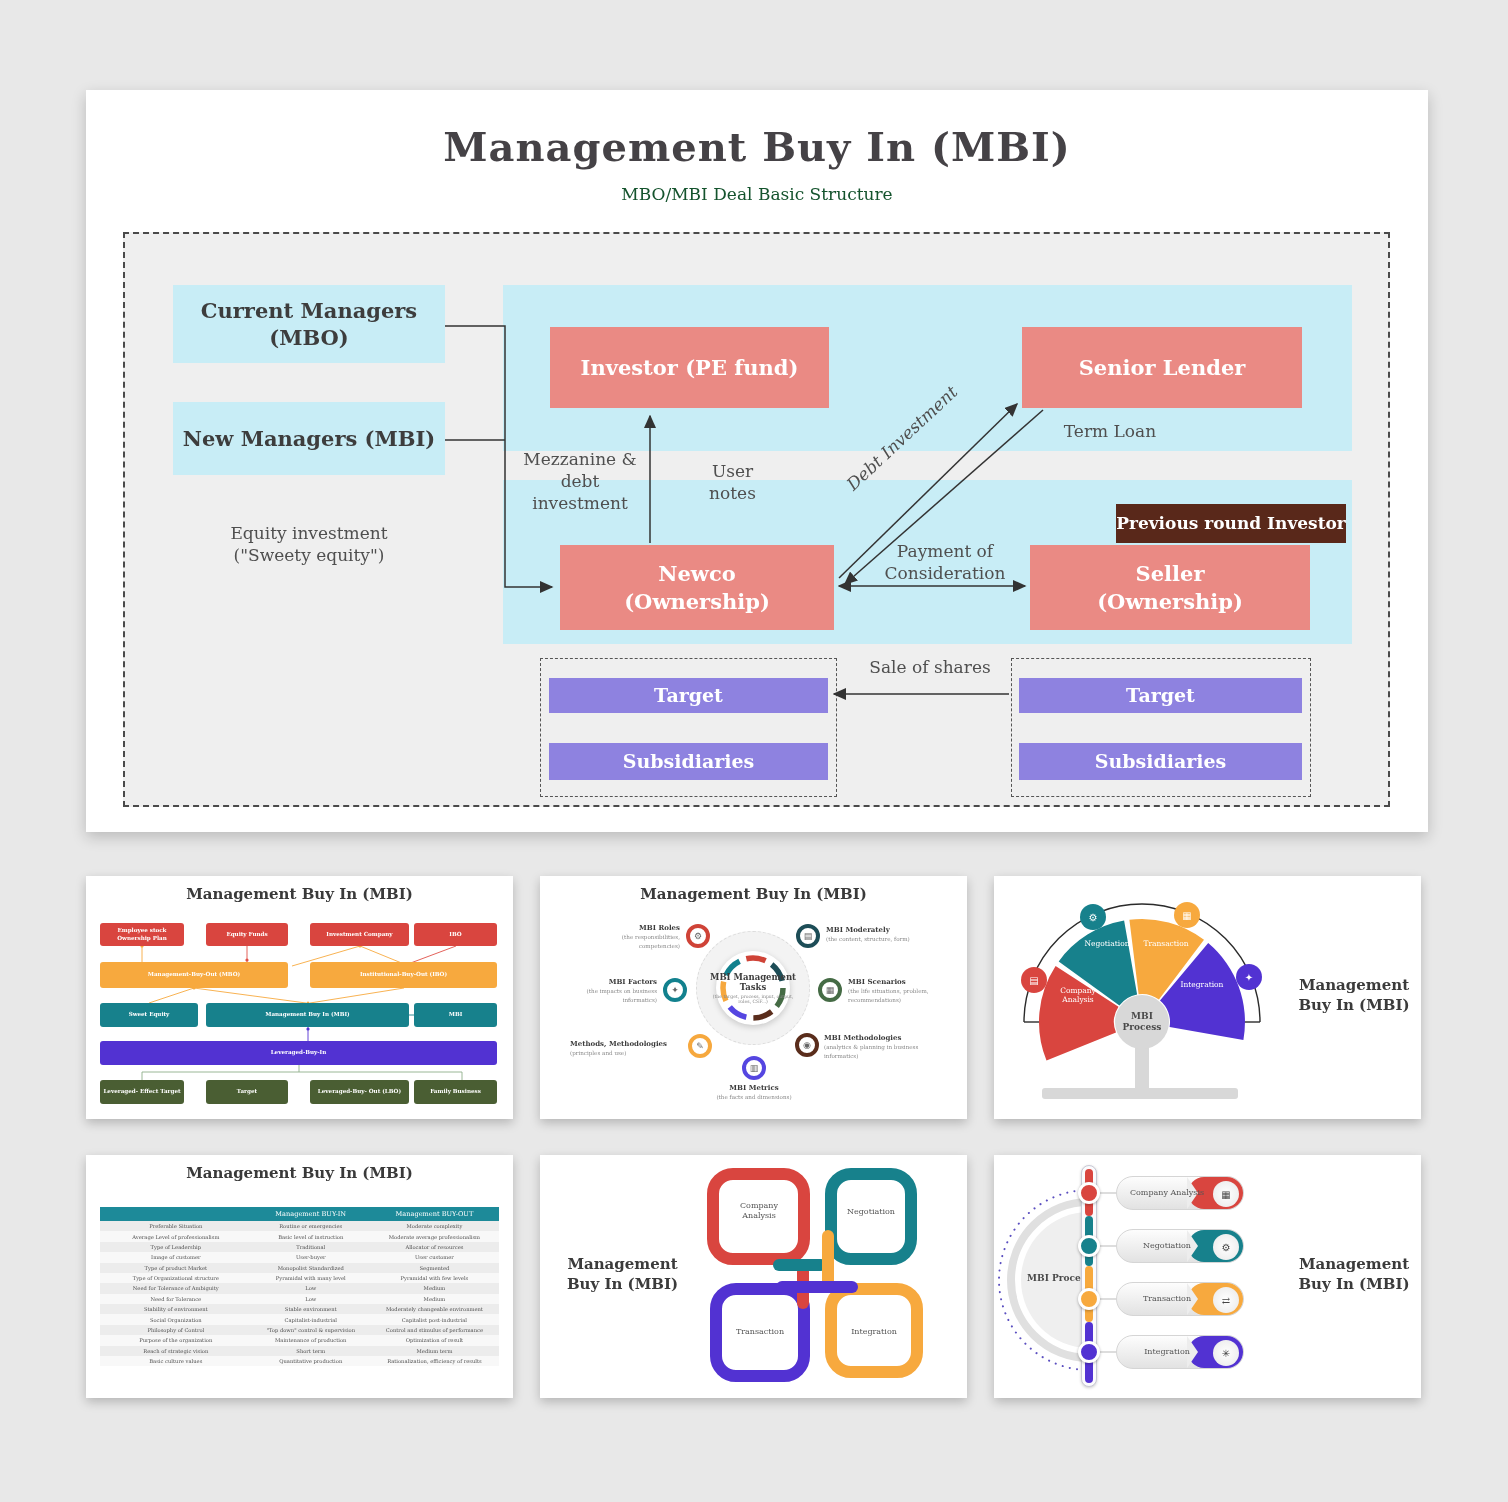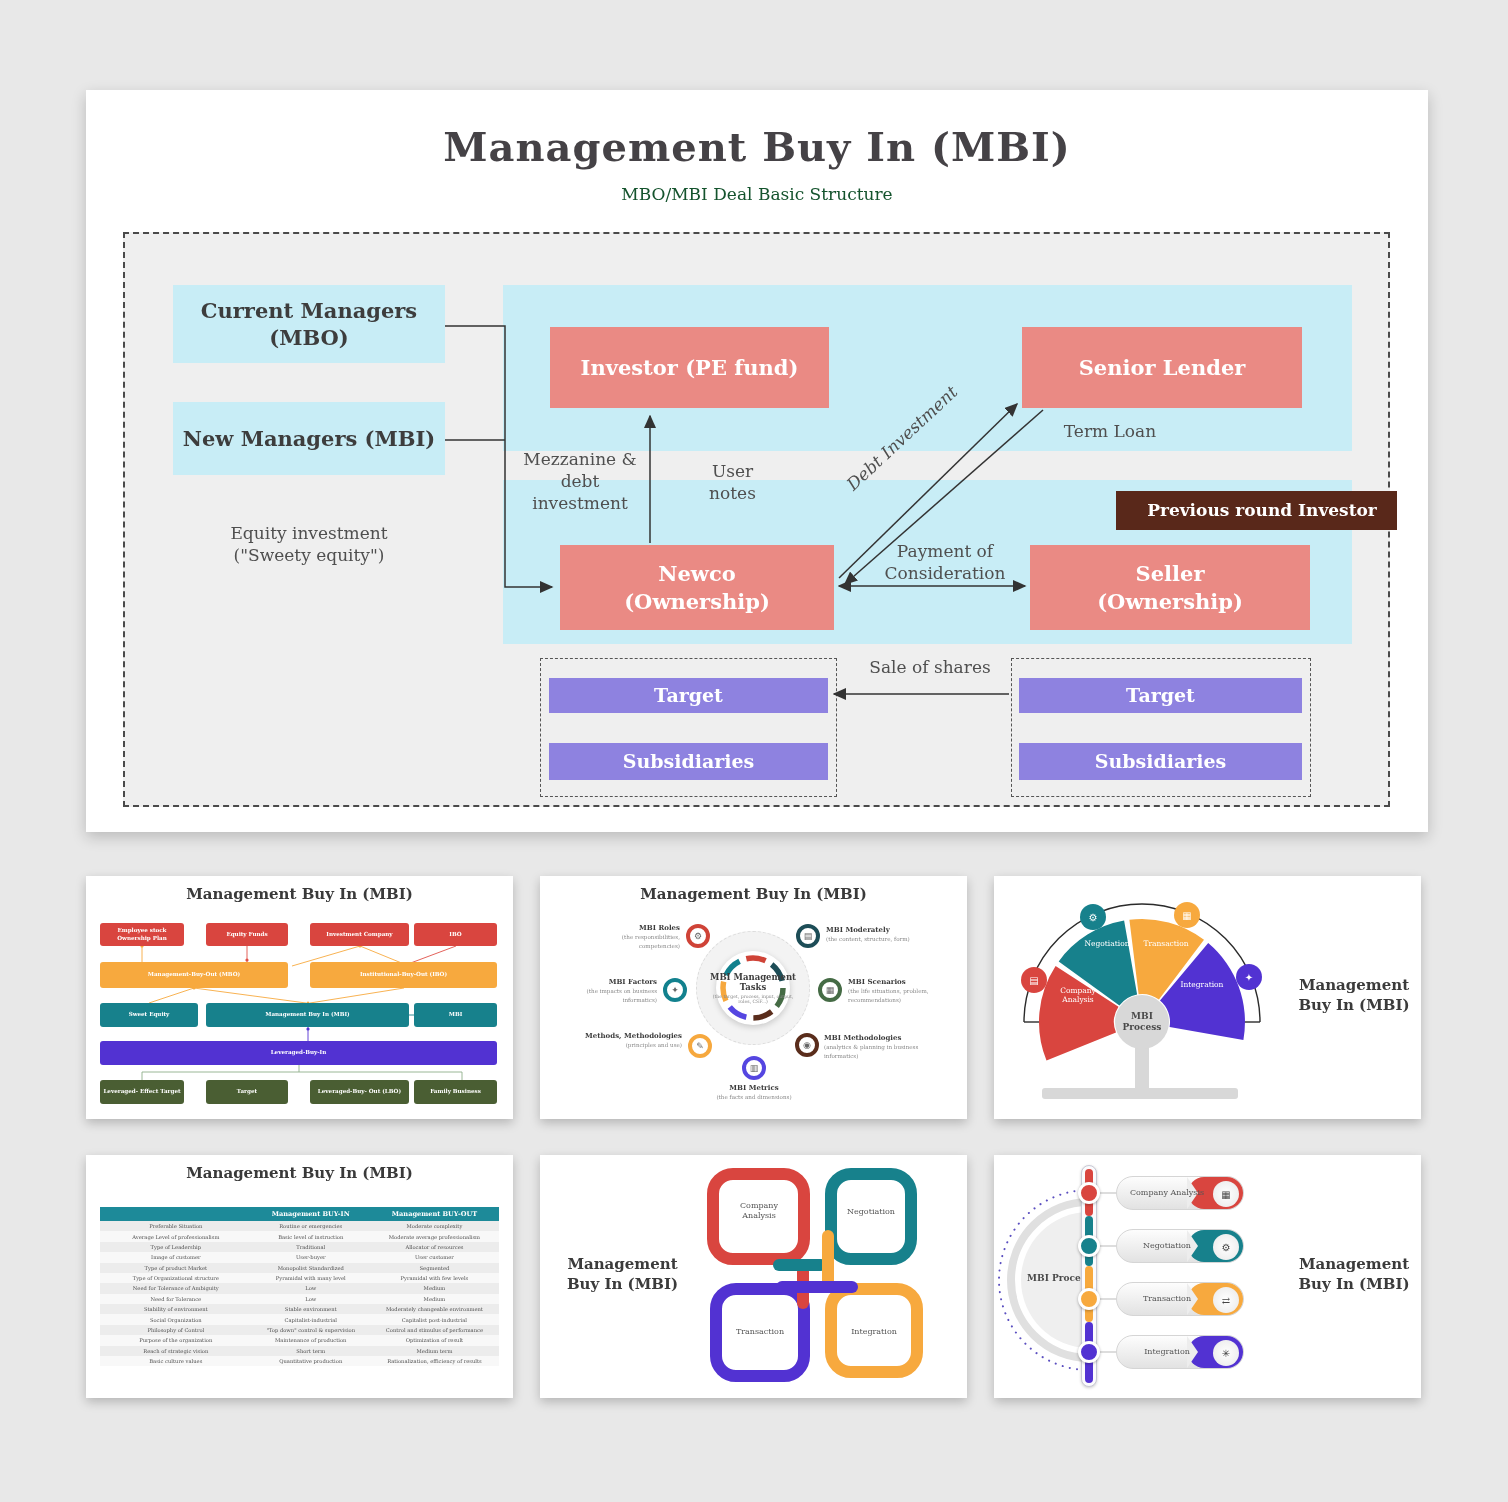--- a/index.html
+++ b/index.html
@@ -47,21 +47,21 @@
   .pill { position:absolute; left:122px; width:128px; height:34px; border-radius:17px; background:linear-gradient(#fdfdfd,#e2e2e2); border:1px solid #d5d5d5; z-index:3; }
   .pill-label { position:absolute; left:6px; top:0; bottom:0; width:88px; display:flex; align-items:center; justify-content:center; text-align:center; font-size:8px; color:#555; line-height:1.25; }
   .pill-cap { position:absolute; right:0; top:0; bottom:0; width:55px; border-radius:17px; }
   .pill-notch { position:absolute; left:-1px; top:0; width:0; height:0; border-top:16px solid transparent; border-bottom:16px solid transparent; border-left:11px solid #ededed; }
   .pill-ic { position:absolute; right:4px; top:4px; width:26px; height:26px; border-radius:50%; background:radial-gradient(#ffffff,#e8e8e8); display:flex; align-items:center; justify-content:center; font-size:10px; color:#444; }
   .tnode { position:absolute; left:84px; width:22px; height:22px; border-radius:50%; border:3px solid #fff; box-shadow:0 1px 3px rgba(0,0,0,.3); z-index:4; }
   .tseg { position:absolute; left:91px; width:8px; border-radius:4px; z-index:3; }
   .tstub { position:absolute; left:104px; width:18px; height:2px; background:#ddd; z-index:2; }
   
   #cmp-table { position:absolute; left:14px; top:52px; width:399px; border-collapse:collapse; }
-  #cmp-table th { background:#1d8a99; color:#fff; font-size:6.6px; font-weight:bold; padding:3px 2px; text-align:center; }
+  #cmp-table th { background:#1d8a99; color:#fff; font-size:6.6px; font-weight:normal; padding:3px 2px; text-align:center; }
   #cmp-table td { font-size:5.2px; color:#4e4e4e; padding:2.2px 2px; text-align:center; }
   #cmp-table td:first-child { width:38%; }
   #cmp-table tr:nth-child(odd) td { background:#ececec; }
   #cmp-table tr:nth-child(even) td { background:#f8f8f8; }
 </style>
 </head>
 <body>
 
 <div id="main-slide" class="card">
   <div class="abs ms-title">Management Buy In (MBI)</div>
@@ -93,21 +93,21 @@
     </div>
     <div class="ms-box b-salmon" style="left:435px; top:311px; width:274px; height:85px;">
       <div><span>Newco</span><br>
       <span>(Ownership)</span></div>
     </div>
     <div class="ms-box b-salmon" style="left:905px; top:311px; width:280px; height:85px;">
       <div><span>Seller</span><br>
       <span>(Ownership)</span></div>
     </div>
 
-    <div class="ms-box b-brown" style="left:991px; top:257px; width:281px; height:39px;padding-left:11px;">
+    <div class="ms-box b-brown" style="left:991px; top:270px; width:230px; height:39px;">
       <span>Previous round Investor</span>
     </div>
 
     <div class="lbl" style="left:395px; top:214px; width:120px;">
       <span>Mezzanine &amp;</span><br>
       <span>debt</span><br>
       <span>investment</span>
     </div>
     <div class="lbl" style="left:570px; top:226px; width:75px;">
       <span>User</span><br>
@@ -273,21 +273,21 @@
       <span>▥</span>
     </div>
   <div class="hlbl" style="right:287px; top:48px; width:92px; text-align:right;">
     <span>MBI Roles</span><br><span class="hdesc">(the responsibilities, competencies)</span></div>
   <div class="hlbl" style="left:286px; top:50px; width:108px;">
     <span>MBI Moderately</span><br><span class="hdesc">(the content, structure, form)</span></div>
   <div class="hlbl" style="right:310px; top:102px; width:100px; text-align:right;">
     <span>MBI Factors</span><br><span class="hdesc">(the impacts on business informatics)</span></div>
   <div class="hlbl" style="left:308px; top:102px; width:112px;">
     <span>MBI Scenarios</span><br><span class="hdesc">(the life situations, problem, recommendations)</span></div>
-  <div class="hlbl" style="right:285px; top:156px; width:112px; text-align:right;">
+  <div class="hlbl" style="right:285px; top:164px; width:112px; text-align:left;">
     <span>Methods, Methodologies</span><br><span class="hdesc">(principles and use)</span></div>
   <div class="hlbl" style="left:284px; top:158px; width:108px;">
     <span>MBI Methodologies</span><br><span class="hdesc">(analytics &amp; planning in business informatics)</span></div>
   <div class="hlbl" style="left:154px; top:208px; width:120px; text-align:center;">
     <span>MBI Metrics</span><br><span class="hdesc">(the facts and dimensions)</span></div>
 </div>
 
 <div class="card thumb" style="left:994px; top:876px;">
   <svg class="abs" style="left:0; top:0; z-index:1;" width="427" height="243">
     <path d="M30,146 A118,118 0 0 1 266,146" fill="none" stroke="#2b2b2b" stroke-width="1.4"></path>

